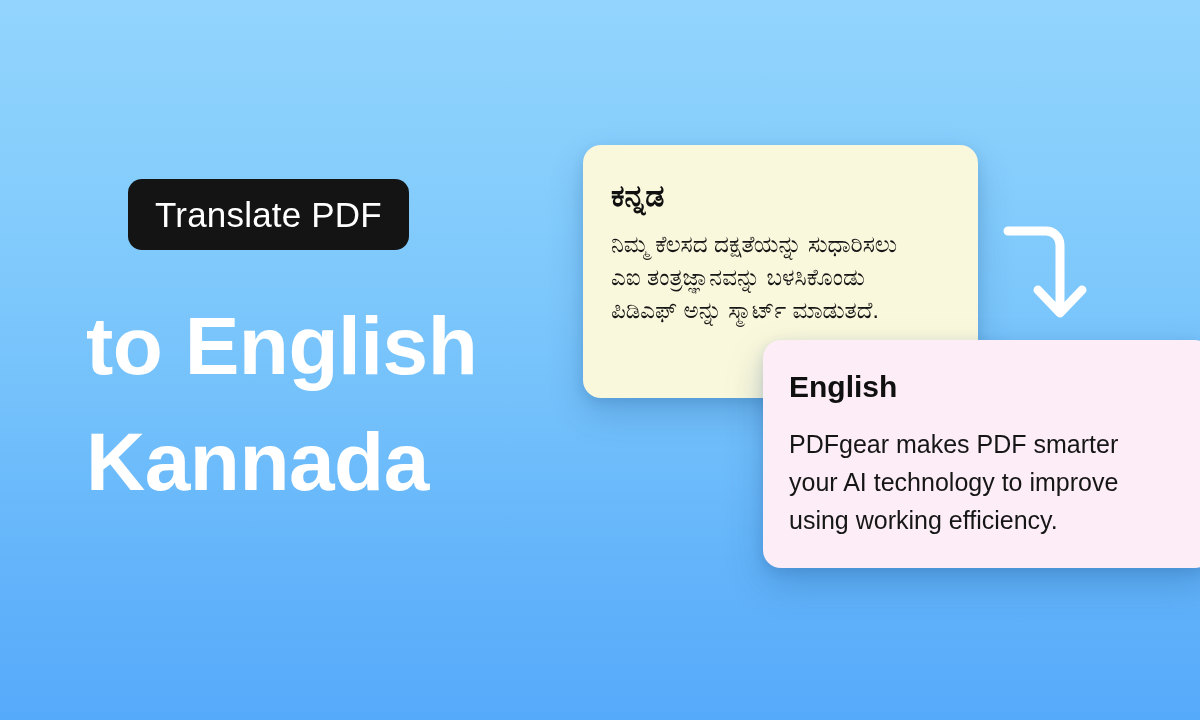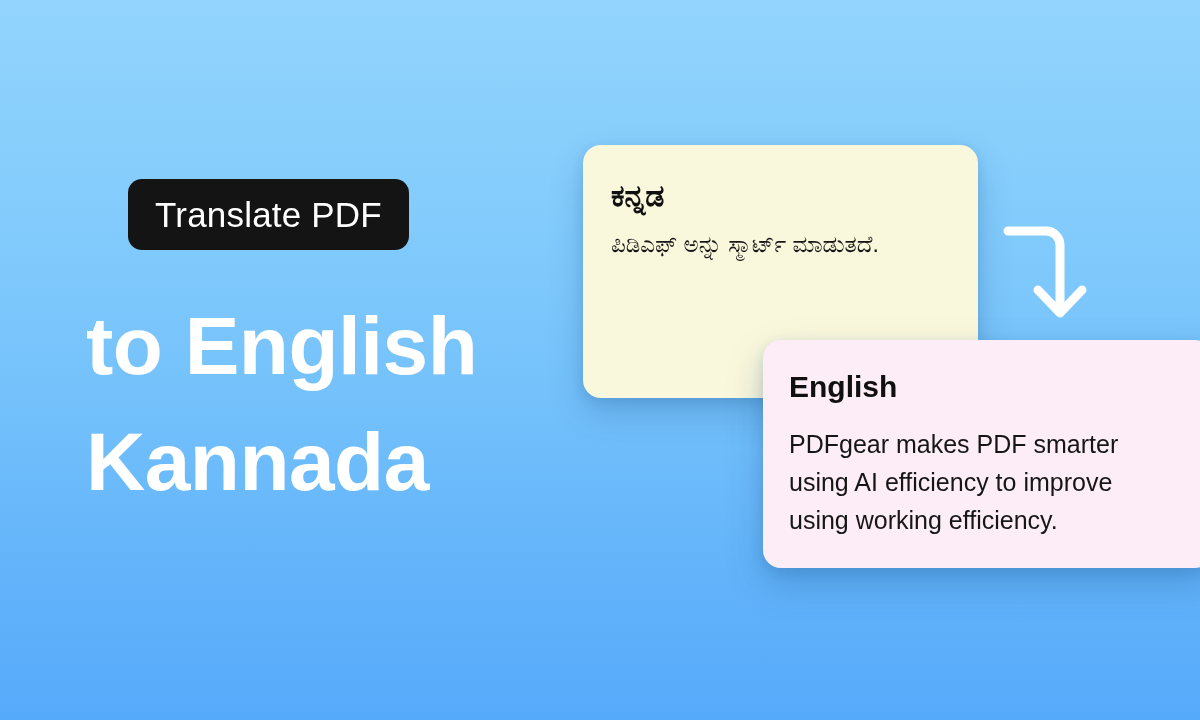--- a/index.html
+++ b/index.html
@@ -145,33 +145,35 @@
     <div class="headline">
       <span class="headline-line">to English</span>
       <span class="headline-line">Kannada</span>
     </div>
 
   </div>
 
   <div class="card card-source">
     <div class="card-title">ಕನ್ನಡ</div>
     <div class="card-body">
+      <div>ನಿಮ್ಮ ಕೆಲಸದ ದಕ್ಷತೆಯನ್ನು ಸುಧಾರಿಸಲು</div>
+      <div>ಎಐ ತಂತ್ರಜ್ಞಾನವನ್ನು ಬಳಸಿಕೊಂಡು</div>
       <div>ಪಿಡಿಎಫ್ ಅನ್ನು ಸ್ಮಾರ್ಟ್ ಮಾಡುತದೆ.</div>
     </div>
   </div>
 
   <div class="flow-arrow">
     <svg width="110" height="110" viewBox="0 0 110 110" fill="none" xmlns="http://www.w3.org/2000/svg">
       <path d="M8 13 H46 a14 14 0 0 1 14 14 V88" stroke="#ffffff" stroke-width="9" stroke-linecap="round" stroke-linejoin="round" fill="none"></path>
       <path d="M38 72 L60 95 L82 72" stroke="#ffffff" stroke-width="9" stroke-linecap="round" stroke-linejoin="round" fill="none"></path>
     </svg>
   </div>
 
   <div class="card card-target">
     <div class="card-title">English</div>
     <div class="card-body">
       <div>PDFgear makes PDF smarter</div>
-      <div>using AI efficiency to improve</div>
+      <div>your AI technology to improve</div>
       <div>using working efficiency.</div>
     </div>
   </div>
 
 </div>
 
 </body></html>

